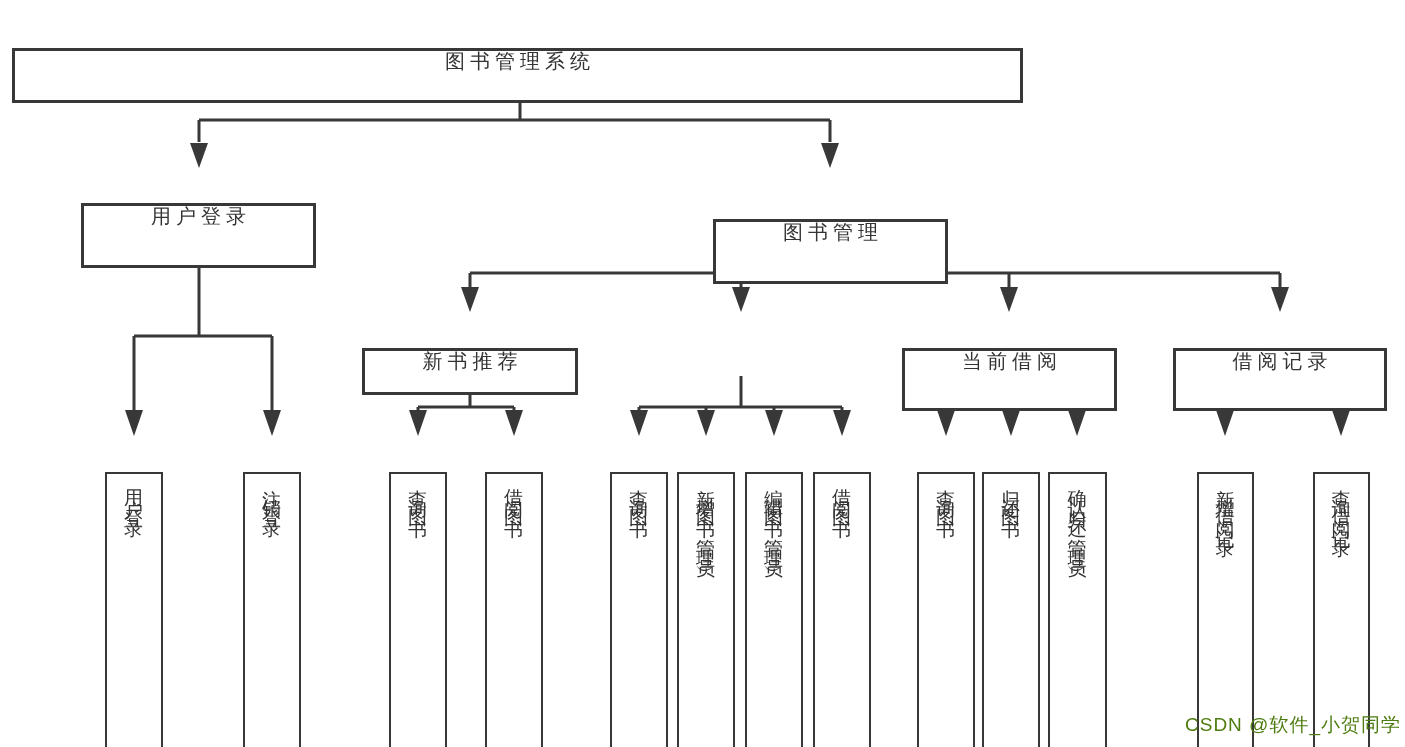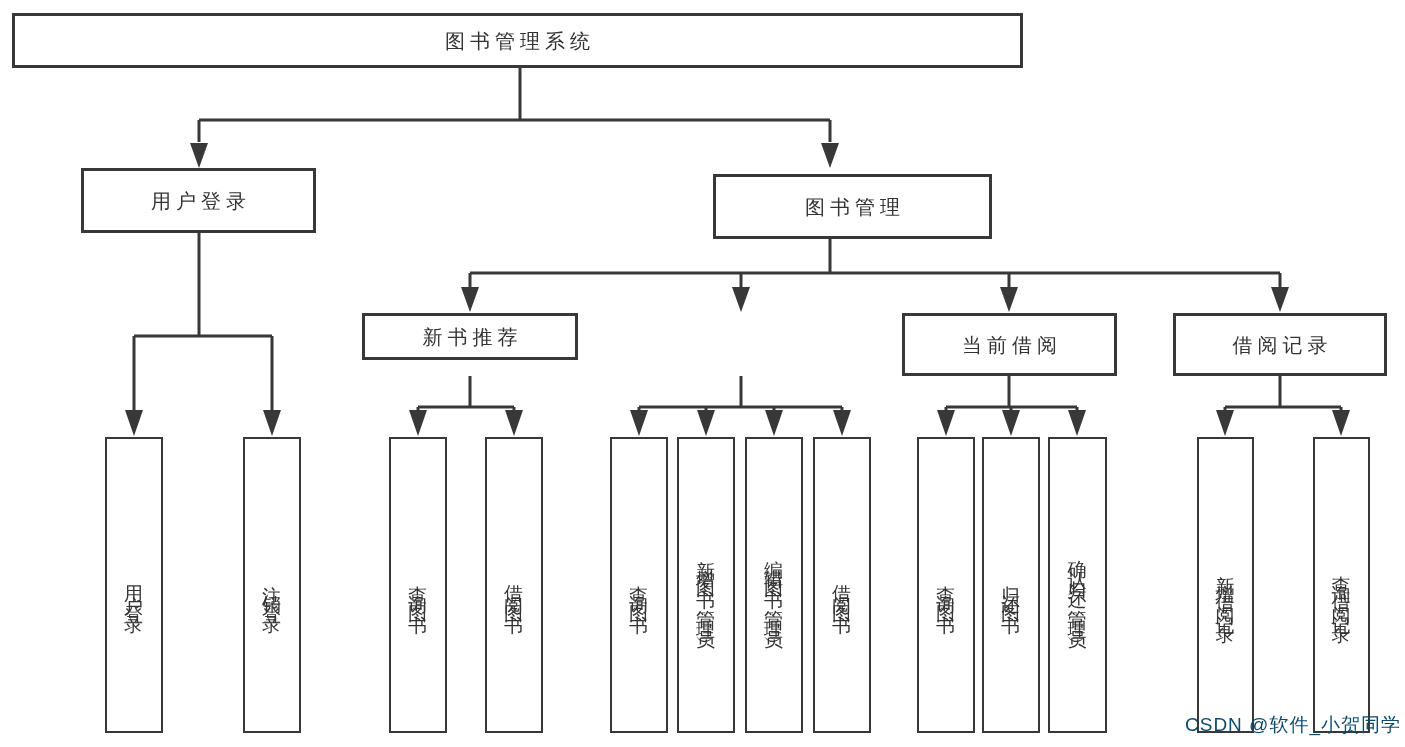--- a/index.html
+++ b/index.html
@@ -10,23 +10,23 @@
     overflow:hidden;
     font-family:"Liberation Sans","DejaVu Sans",sans-serif;
   }
   .connectors{position:absolute;left:0;top:0;z-index:0;}
   .node{
     position:absolute;
     box-sizing:border-box;
     background:#ffffff;
     border:3px solid #383838;
     display:flex;
-    align-items:center;
     justify-content:center;
     z-index:1;
+    margin-top:35px;
   }
   .hbox span{
     font-size:20px;
     color:#333333;
     letter-spacing:5px;
     margin-right:-5px;
     white-space:nowrap;
     line-height:1;
   }
   .vbox span{
@@ -37,21 +37,21 @@
     letter-spacing:10px;
     margin-bottom:-10px;
     white-space:nowrap;
     line-height:1;
   }
   .leaf{top:437px;height:296px;border-width:2.5px;}
   .watermark{
     position:absolute;
     z-index:3;
     font-size:19px;
-    color:#0c4a6e;
+    color:#4d7c0f;
     letter-spacing:1px;
     white-space:nowrap;
   }
 </style>
 </head>
 <body>
 
 <div class="stage">
 
   <svg class="connectors" width="1405" height="747" viewBox="0 0 1405 747">
@@ -97,21 +97,21 @@
     </g>
   </svg>
 
   <div class="node hbox" style="left:12px;top:13px;width:1011px;height:55px">
     <span>图书管理系统</span>
   </div>
 
   <div class="node hbox" style="left:81px;top:168px;width:235px;height:65px">
     <span>用户登录</span>
   </div>
-  <div class="node hbox" style="left:713px;top:174px;width:279px;height:65px">
+  <div class="node hbox" style="left:713px;top:184px;width:235px;height:65px">
     <span>图书管理</span>
   </div>
 
   <div class="node hbox" style="left:362px;top:313px;width:216px;height:47px">
     <span>新书推荐</span>
   </div>
   <div class="node hbox" style="left:902px;top:313px;width:215px;height:63px">
     <span>当前借阅</span>
   </div>
   <div class="node hbox" style="left:1173px;top:313px;width:214px;height:63px">

